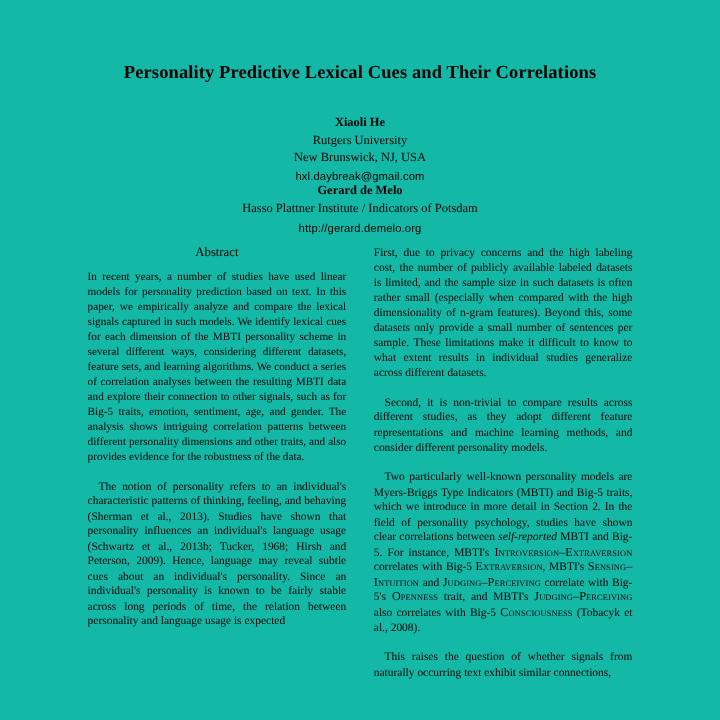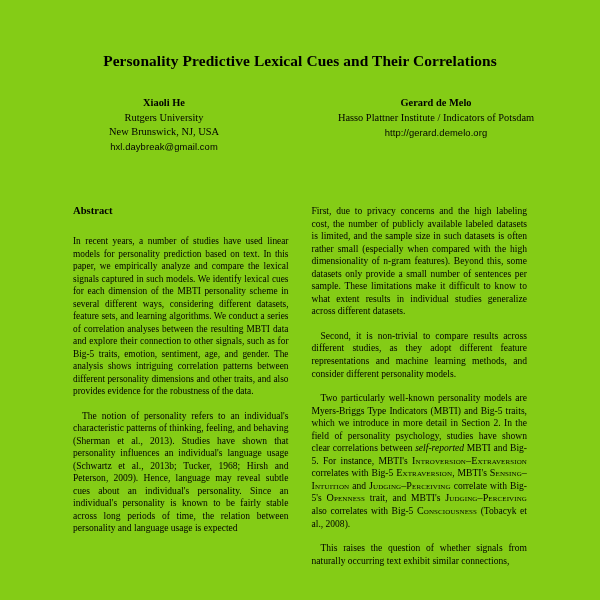--- a/index.html
+++ b/index.html
@@ -12,21 +12,21 @@
     height: 600px;
     overflow: hidden;
     font-family: "Liberation Serif", "DejaVu Serif", serif;
     color: #000000;
     -webkit-font-smoothing: antialiased;
   }
   .page {
     position: relative;
     width: 600px;
     height: 600px;
-    background: #84cc16;
+    background: #14b8a6;
     box-sizing: border-box;
   }
 
   
   .title-block {
     padding-top: 52px;
     text-align: center;
   }
   .paper-title {
     font-size: 15.4px;
@@ -34,20 +34,21 @@
     letter-spacing: 0.1px;
     line-height: 1.2;
     margin: 0;
   }
 
   
   .authors {
     display: flex;
     margin-top: 26px;
     padding: 0 28px;
+    flex-direction: column;
   }
   .author-col {
     flex: 1 1 50%;
     text-align: center;
     line-height: 13.6px;
   }
   .author-name {
     font-size: 10.4px;
     font-weight: bold;
     display: block;
@@ -72,24 +73,24 @@
     left: 73px;
     width: 454px;
     display: flex;
     gap: 23px;
   }
   .col {
     width: 215.5px;
     flex: 0 0 215.5px;
   }
   .section-heading-centered {
-    text-align: left;
+    text-align: center;
     font-size: 10.6px;
-    font-weight: bold;
-    margin: 0 0 19px 0;
+    font-weight: normal;
+    margin: 0 0 9px 0;
   }
   .section-heading {
     font-size: 11.4px;
     font-weight: bold;
     margin: 13px 0 6px 0;
   }
   .section-heading .secnum {
     display: inline-block;
     min-width: 16px;
   }

